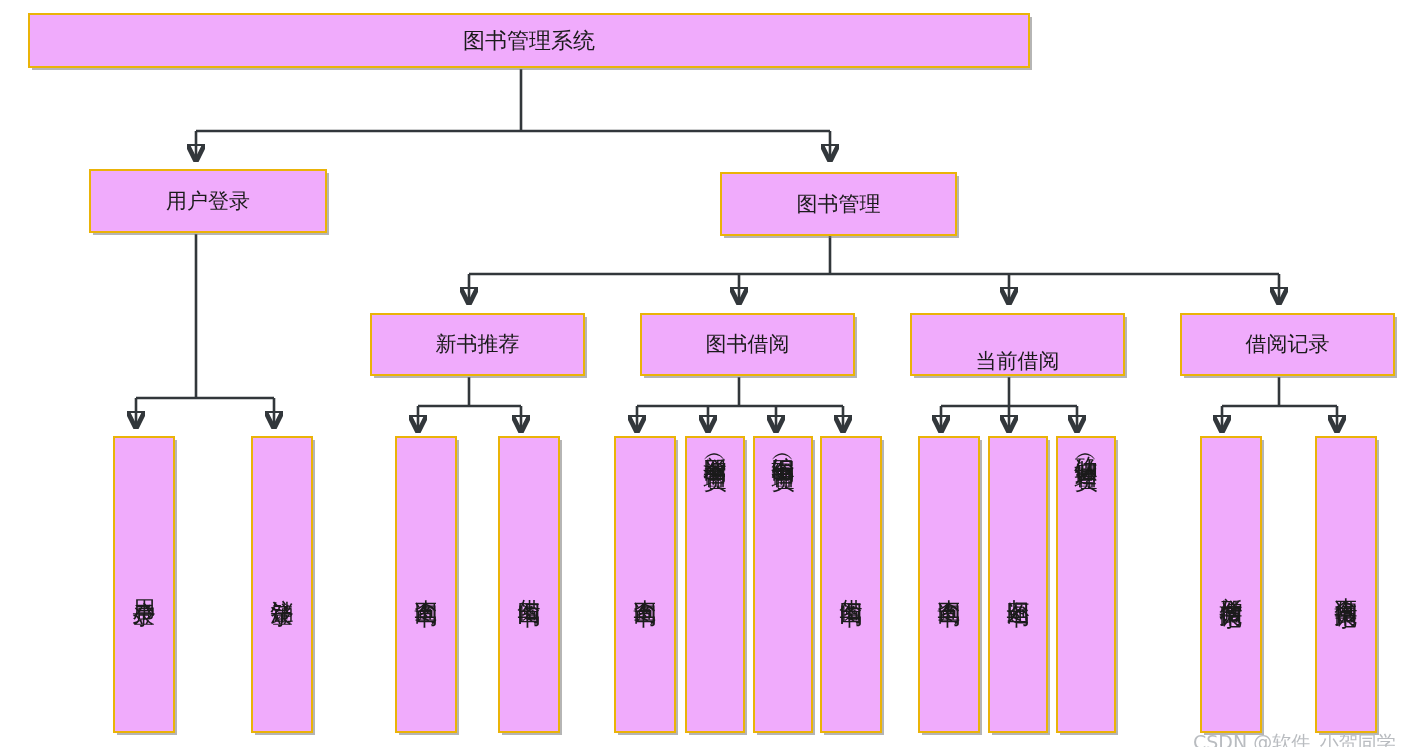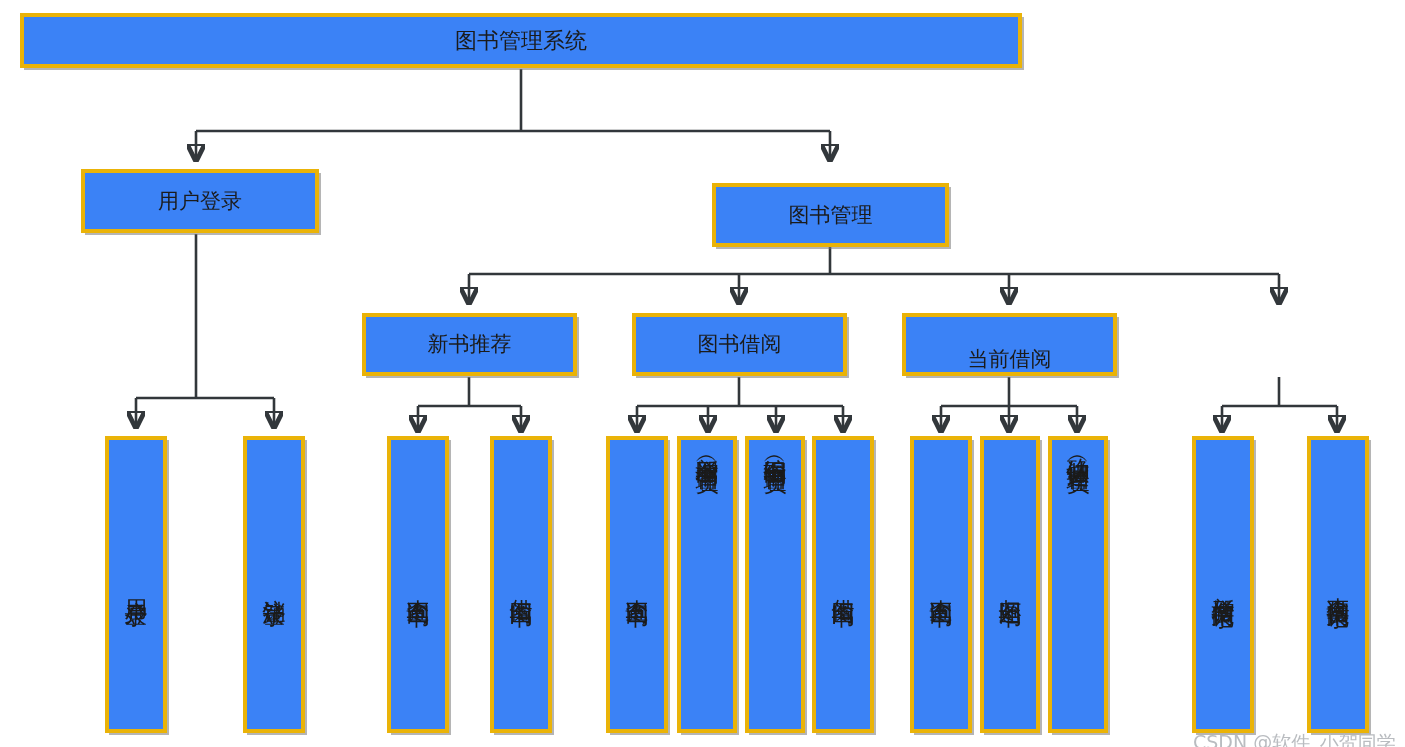--- a/index.html
+++ b/index.html
@@ -17,27 +17,28 @@
   #diagram {
     position: absolute;
     left: 0;
     top: 0;
     width: 1405px;
     height: 747px;
   }
   .node {
     position: absolute;
     box-sizing: border-box;
-    background: #3b82f6;
-    border: 4px solid #eab308;
+    background: #f0abfc;
+    border: 2px solid #eab308;
     box-shadow: 3px 3px 0 -1px rgba(120,120,120,0.55);
     display: flex;
     align-items: center;
     justify-content: center;
     color: #1b1b1b;
+    margin-left: 8px;
   }
   .node .label {
     text-align: center;
     line-height: 1.18;
     white-space: nowrap;
   }
   
   .node.horiz .label {
     font-size: 21px;
   }
@@ -145,33 +146,36 @@
     <line x1="1337" y1="406" x2="1337" y2="431" marker-end="url(#arrow)"></line>
   </svg>
 
   <div class="node horiz root" style="left:20px; top:13px; width:1002px; height:55px;">
     <span class="label">图书管理系统</span>
   </div>
 
   <div class="node horiz" style="left:81px; top:169px; width:238px; height:64px;">
     <span class="label">用户登录</span>
   </div>
-  <div class="node horiz" style="left:712px; top:183px; width:237px; height:64px;">
+  <div class="node horiz" style="left:712px; top:172px; width:237px; height:64px;">
     <span class="label">图书管理</span>
   </div>
 
   <div class="node horiz" style="left:632px; top:313px; width:215px; height:63px;">
     <span class="label">图书借阅</span>
   </div>
   <div class="node horiz" style="left:362px; top:313px; width:215px; height:63px;">
     <span class="label">新书推荐</span>
   </div>
   <div class="node horiz" style="left:902px; top:313px; width:215px; height:63px;align-items:flex-end;">
     <span class="label">当前借阅</span>
   </div>
+  <div class="node horiz" style="left:1172px; top:313px; width:215px; height:63px;">
+    <span class="label">借阅记录</span>
+  </div>
 
   <div class="node vert" style="left:105px; top:436px; width:62px; height:297px;">
     <div class="labelwrap">
       <span class="label">用户登录</span>
     </div>
   </div>
   <div class="node vert" style="left:243px; top:436px; width:62px; height:297px;">
     <div class="labelwrap">
       <span class="label">注销登录</span>
     </div>

